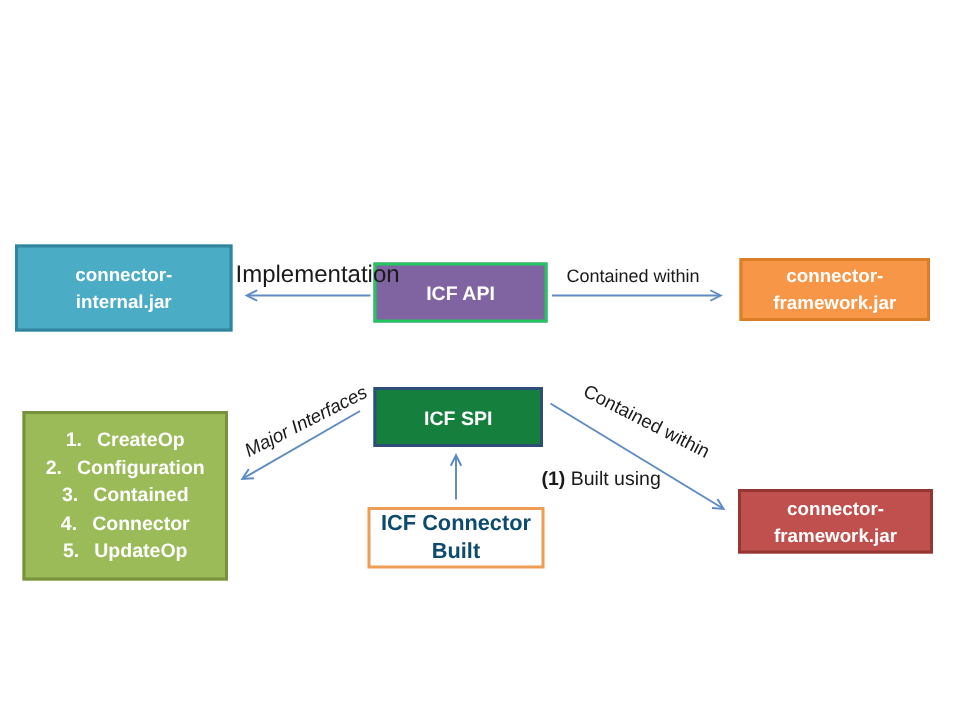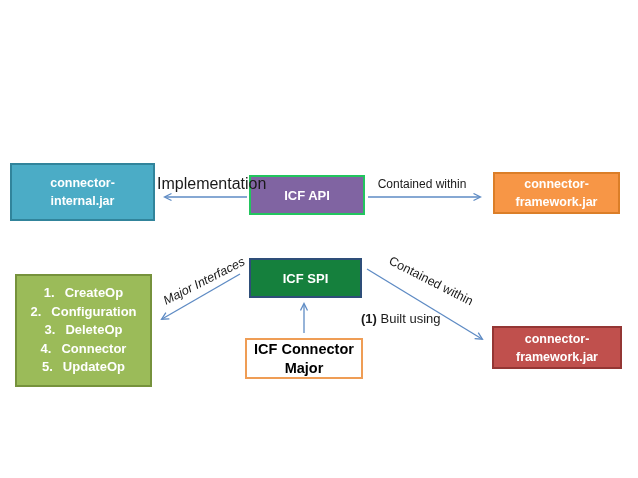--- a/index.html
+++ b/index.html
@@ -50,21 +50,21 @@
     left: 15px; top: 274px; width: 137px; height: 113px;
     background: #9BBB59; border: 2px solid #76923C;
     font-size: 13px; line-height: 18.5px;
   }
   .box-green .li {
     display: flex; justify-content: center; gap: 10px; width: 100%;
   }
   .box-bundle {
     left: 245px; top: 338px; width: 118px; height: 41px;
     background: #ffffff; border: 2px solid #EF9D55;
-    color: #000000; font-size: 14.5px; line-height: 19px;
+    color: #0c4a6e; font-size: 14.5px; line-height: 19px;
   }
   .box-fwjar-bottom {
     left: 492px; top: 326px; width: 130px; height: 43px;
     background: #C0504D; border: 2px solid #943634;
     font-size: 12.5px; line-height: 18px;
   }
 
   .lbl {
     position: absolute;
     color: #1a1a1a;
@@ -124,35 +124,35 @@
     <div class="li">
       <span>1.</span>
       <span>CreateOp</span>
     </div>
     <div class="li">
       <span>2.</span>
       <span>Configuration</span>
     </div>
     <div class="li">
       <span>3.</span>
-      <span>DeleteOp</span>
+      <span>Contained</span>
     </div>
     <div class="li">
       <span>4.</span>
       <span>Connector</span>
     </div>
     <div class="li">
       <span>5.</span>
       <span>UpdateOp</span>
     </div>
   </div>
 
   <div class="box box-bundle">
     <span class="ln">ICF Connector</span>
-    <span class="ln">Major</span>
+    <span class="ln">Built</span>
   </div>
 
   <div class="box box-fwjar-bottom">
     <span class="ln">connector-</span>
     <span class="ln">framework.jar</span>
   </div>
 
   <div class="lbl lbl-implementation">Implementation</div>
   <div class="lbl lbl-contained-top">Contained within</div>
   <div class="lbl lbl-major">Major Interfaces</div>

